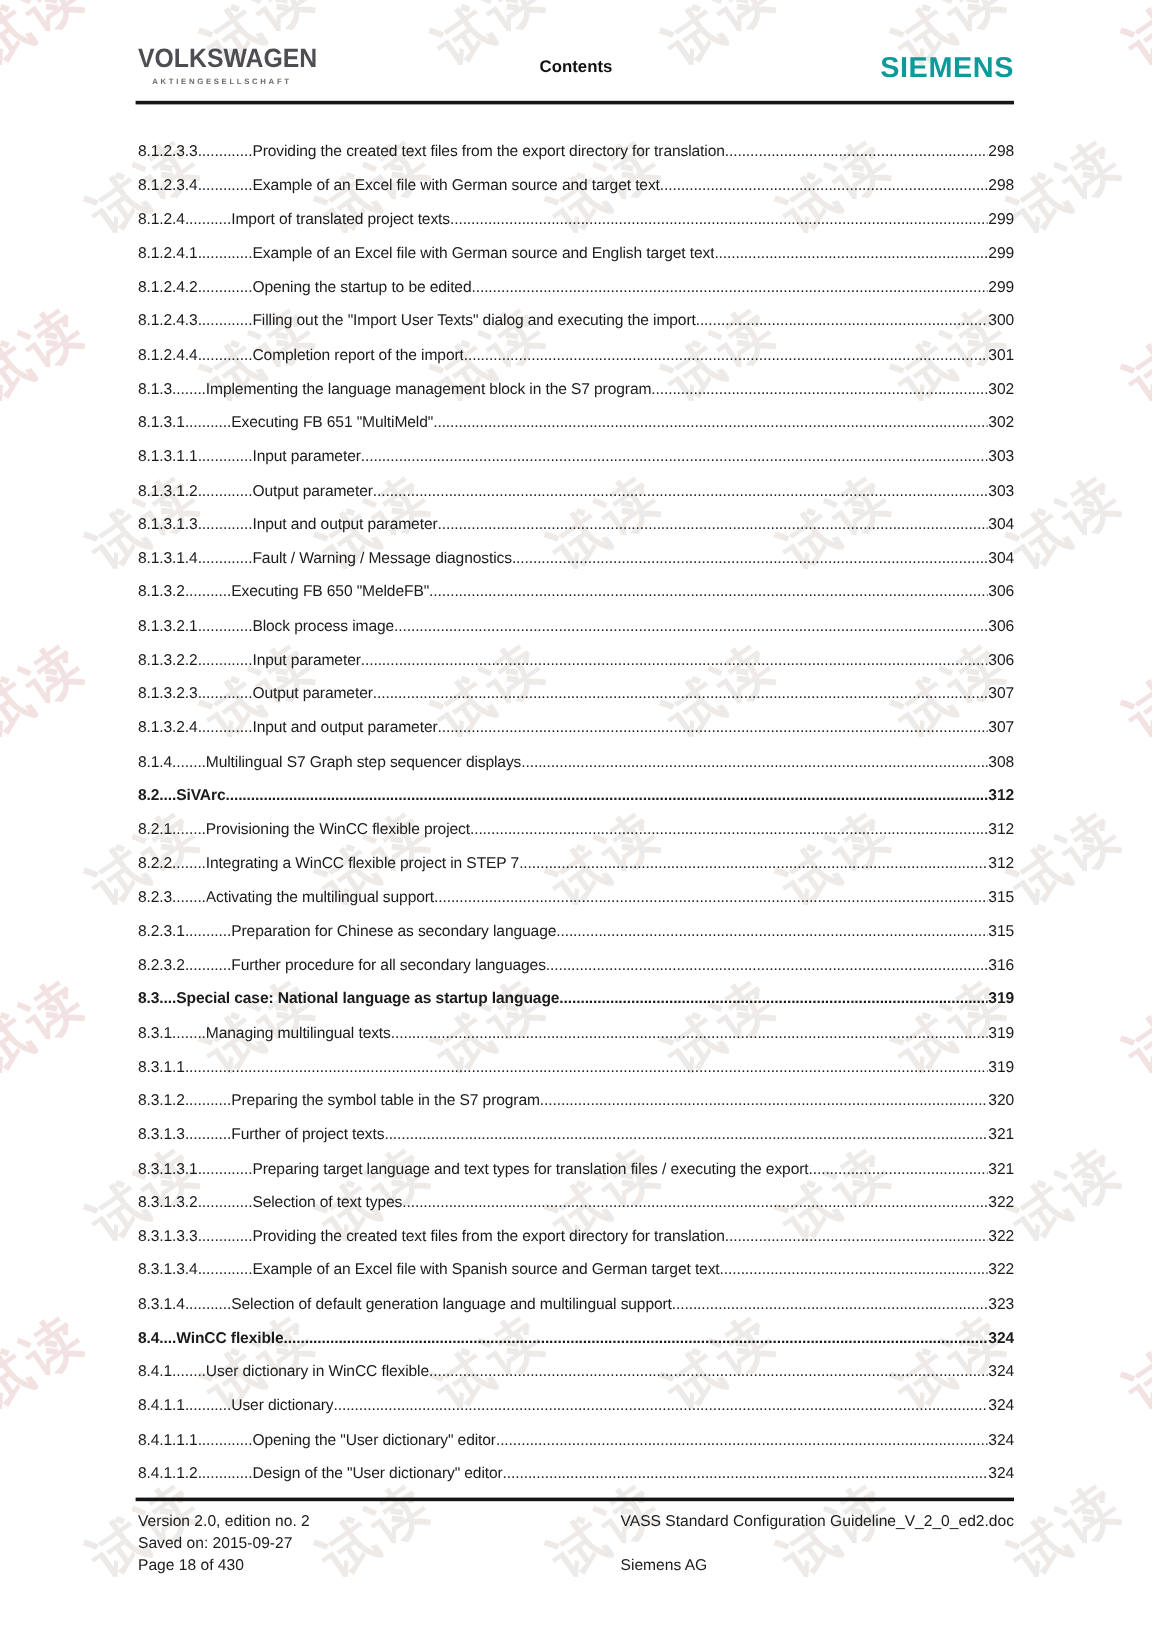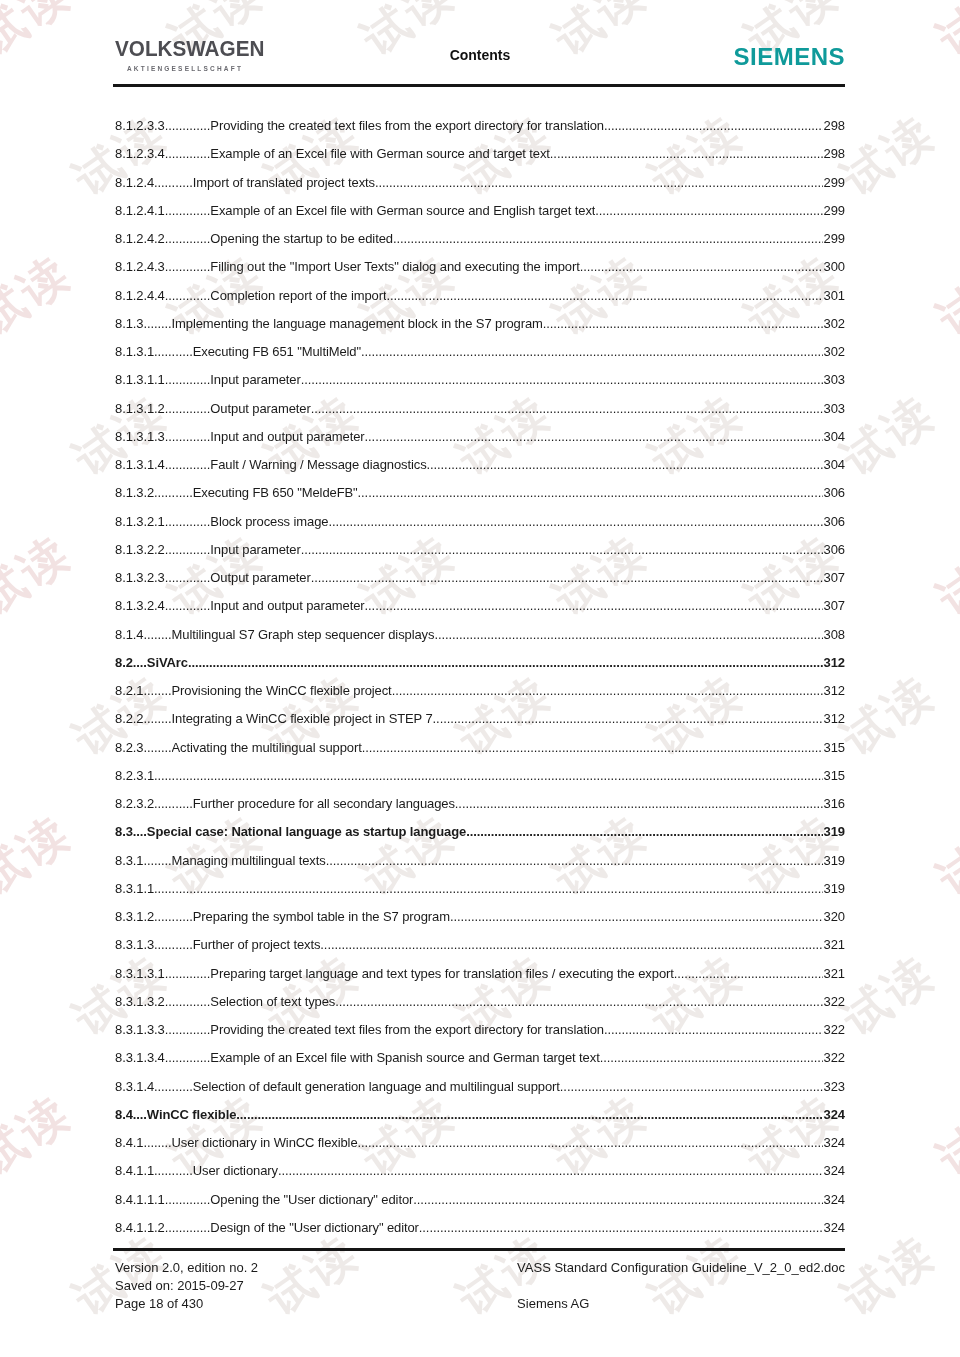--- a/index.html
+++ b/index.html
@@ -290,20 +290,21 @@
       <div class="toc-row">
         <span class="toc-num">8.2.3</span>
         <span class="toc-leader">........</span>
         <span class="toc-title">Activating the multilingual support</span>
         <span class="toc-fill">....................................................................................................................................................................................................................................................................</span>
         <span class="toc-page">315</span>
       </div>
       <div class="toc-row">
         <span class="toc-num">8.2.3.1</span>
         <span class="toc-leader">...........</span>
+        <span class="toc-title">Preparation for Chinese as secondary language</span>
         <span class="toc-fill">....................................................................................................................................................................................................................................................................</span>
         <span class="toc-page">315</span>
       </div>
       <div class="toc-row">
         <span class="toc-num">8.2.3.2</span>
         <span class="toc-leader">...........</span>
         <span class="toc-title">Further procedure for all secondary languages</span>
         <span class="toc-fill">....................................................................................................................................................................................................................................................................</span>
         <span class="toc-page">316</span>
       </div>

